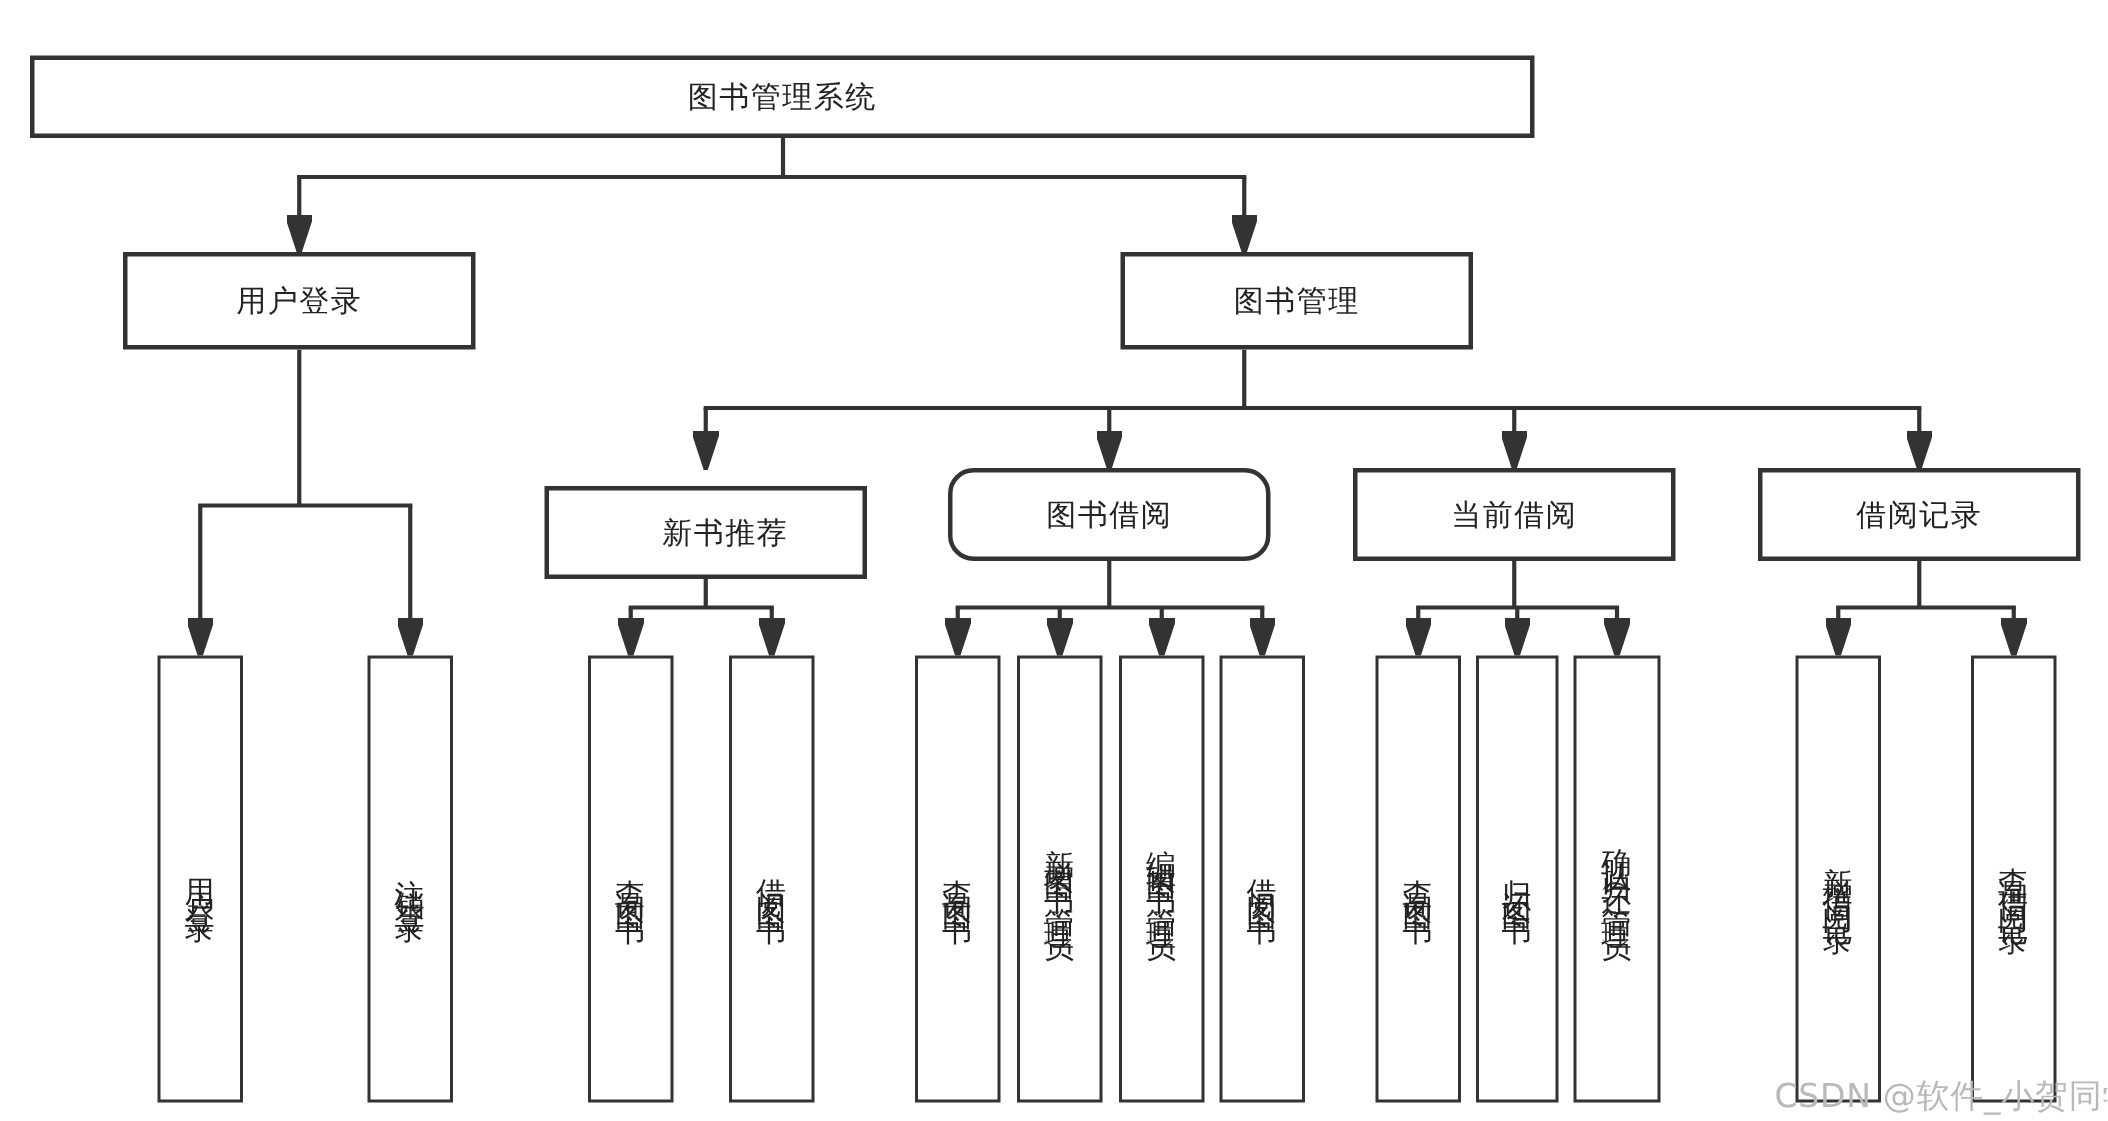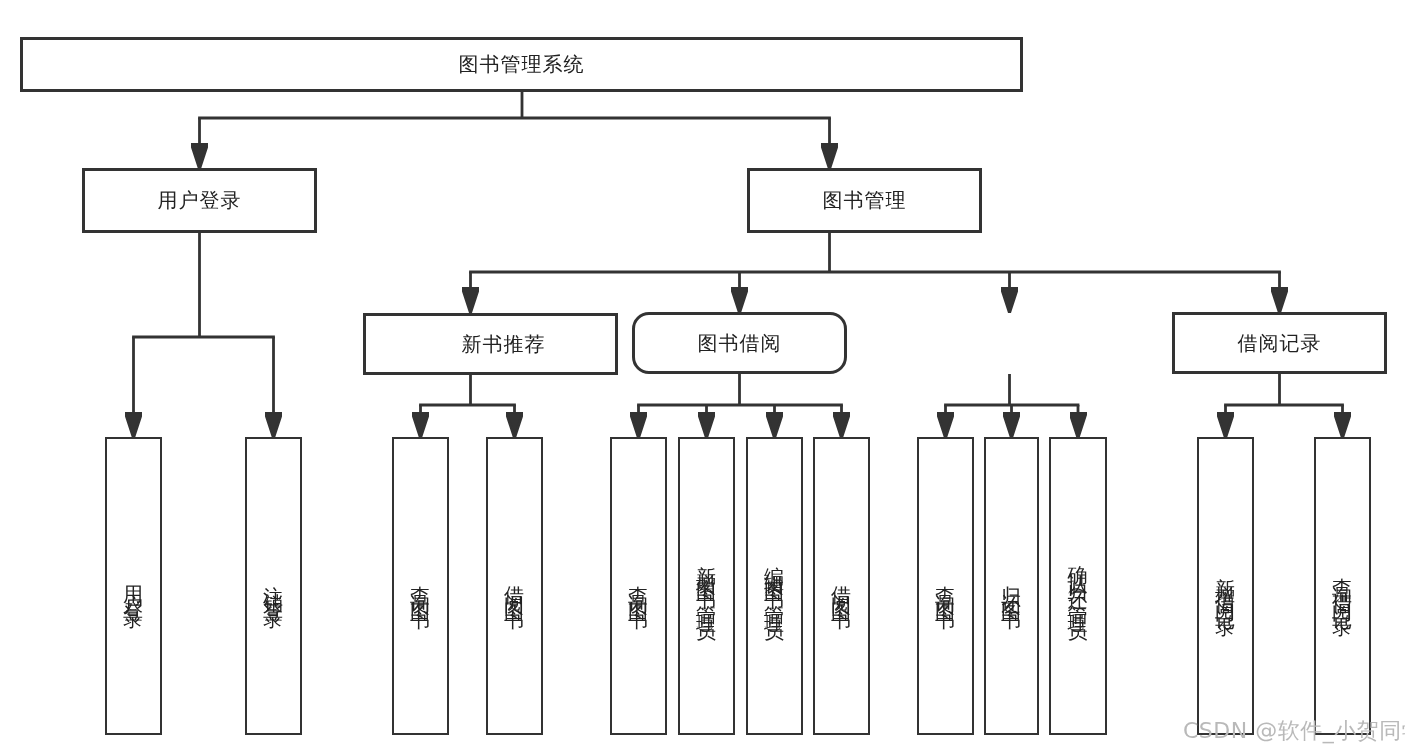--- a/index.html
+++ b/index.html
@@ -119,25 +119,28 @@
     <span class="hlabel">图书管理系统</span>
   </div>
 
   <div class="box" style="left:82px;top:168px;width:235px;height:65px;">
     <span class="hlabel">用户登录</span>
   </div>
   <div class="box" style="left:712px;top:168px;width:235px;height:65px;margin-left:35px;">
     <span class="hlabel">图书管理</span>
   </div>
 
-  <div class="box" style="left:363px;top:313px;width:255px;height:62px;padding-left:26px;">
+  <div class="box" style="left:363px;top:324px;width:215px;height:62px;padding-left:26px;">
     <span class="hlabel">新书推荐</span>
   </div>
   <div class="box" style="left:632px;top:312px;width:215px;height:62px;border-radius:17px;">
     <span class="hlabel">图书借阅</span>
+  </div>
+  <div class="box" style="left:902px;top:312px;width:215px;height:62px;">
+    <span class="hlabel">当前借阅</span>
   </div>
   <div class="box" style="left:1172px;top:312px;width:215px;height:62px;">
     <span class="hlabel">借阅记录</span>
   </div>
 
   <div class="box leaf" style="left:105px;top:437px;width:57px;height:298px;">
     <span class="vlabel">用户登录</span>
   </div>
   <div class="box leaf" style="left:245px;top:437px;width:57px;height:298px;">
     <span class="vlabel">注销登录</span>

